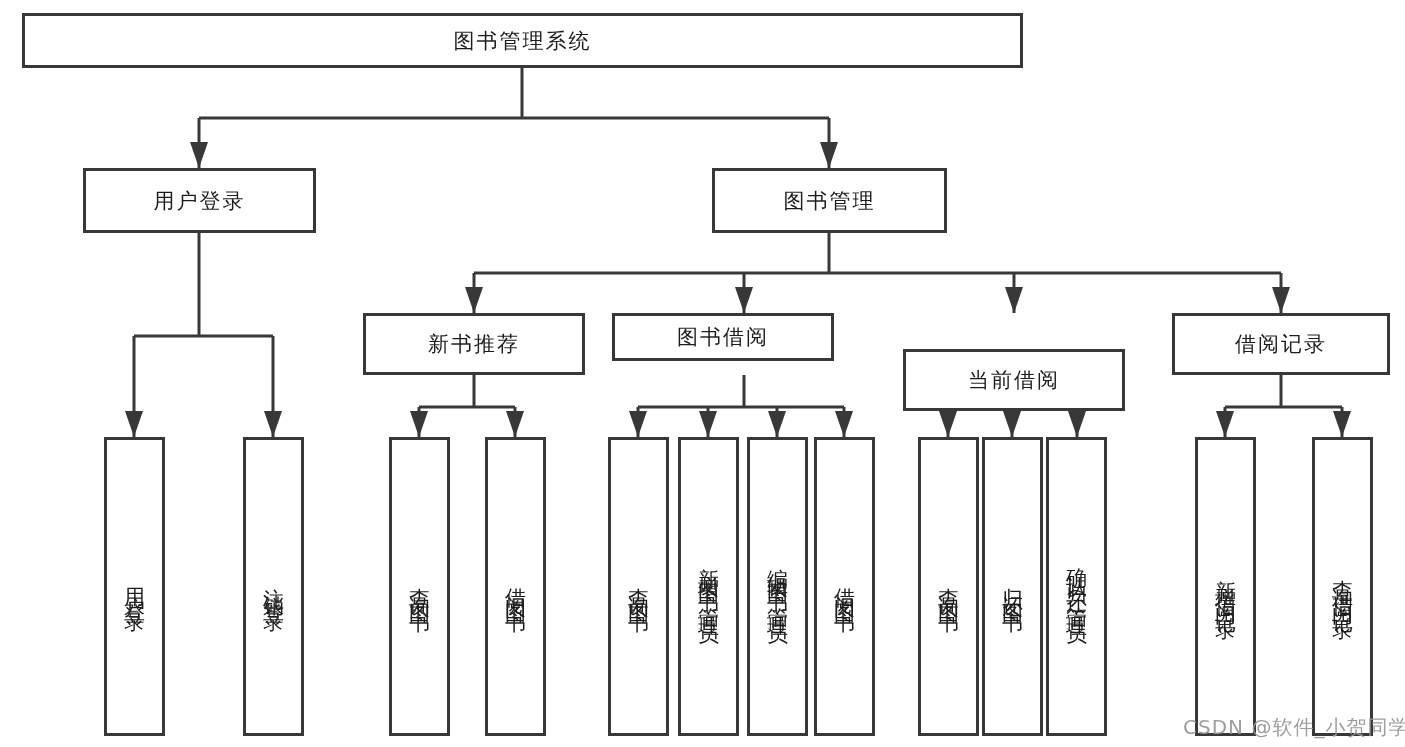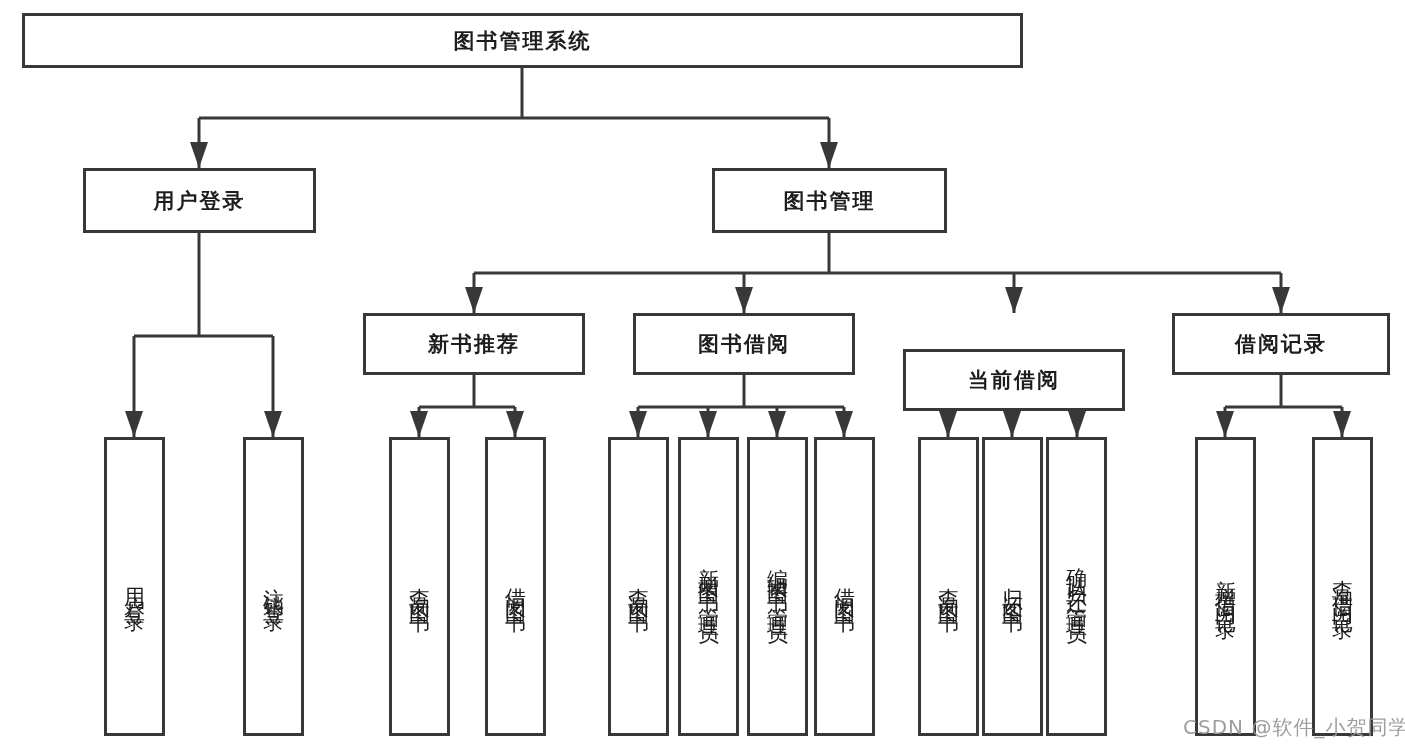--- a/index.html
+++ b/index.html
@@ -21,21 +21,20 @@
     box-sizing: border-box;
     border: 3px solid #383838;
     background: #ffffff;
     display: flex;
     align-items: center;
     justify-content: center;
     font-size: 21px;
     letter-spacing: 2px;
     color: #1d1d1d;
     z-index: 2;
-    font-weight: bold;
   }
   .vbox {
     position: absolute;
     box-sizing: border-box;
     width: 61px;
     height: 299px;
     top: 437px;
     border: 3px solid #383838;
     background: #ffffff;
     display: flex;
@@ -124,21 +123,21 @@
   <div class="hbox" style="left:83px; top:168px; width:233px; height:65px;">
     <span>用户登录</span>
   </div>
   <div class="hbox" style="left:712px; top:168px; width:235px; height:65px;">
     <span>图书管理</span>
   </div>
 
   <div class="hbox" style="left:363px; top:313px; width:222px; height:62px;">
     <span>新书推荐</span>
   </div>
-  <div class="hbox" style="left:633px; top:313px; width:222px; height:62px;">
+  <div class="hbox" style="left:612px; top:313px; width:222px; height:48px;">
     <span>图书借阅</span>
   </div>
   <div class="hbox" style="left:903px; top:313px; width:222px; height:62px;margin-top:36px;">
     <span>当前借阅</span>
   </div>
   <div class="hbox" style="left:1172px; top:313px; width:218px; height:62px;">
     <span>借阅记录</span>
   </div>
 
   <div class="vbox" style="left:104px;">

